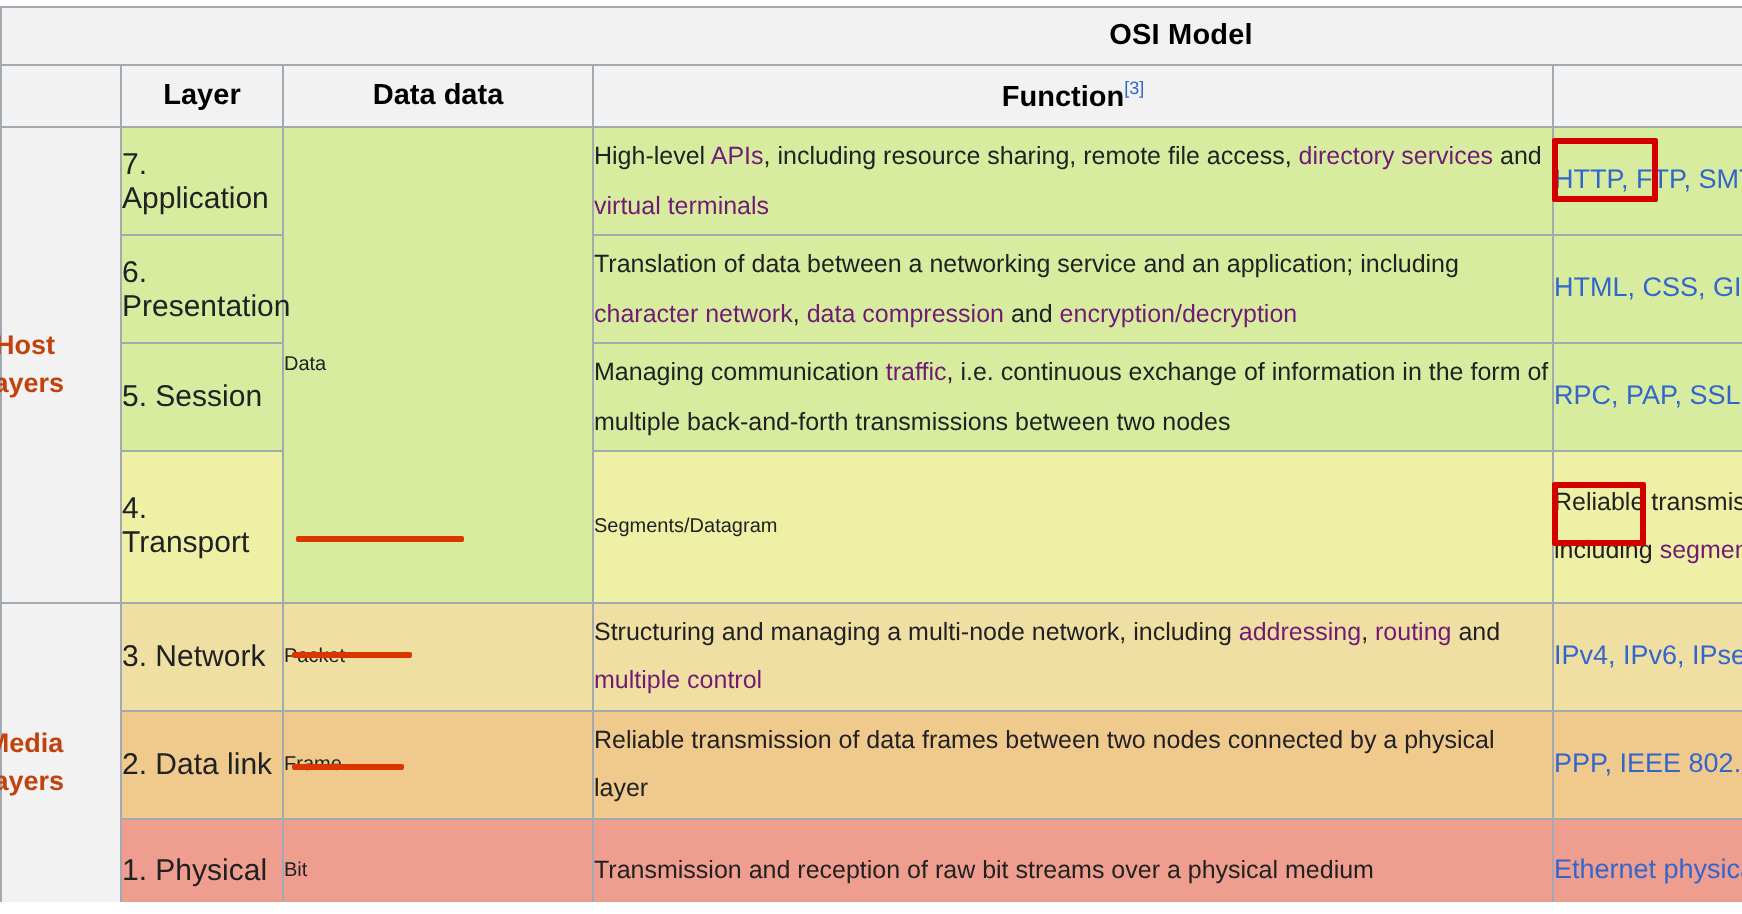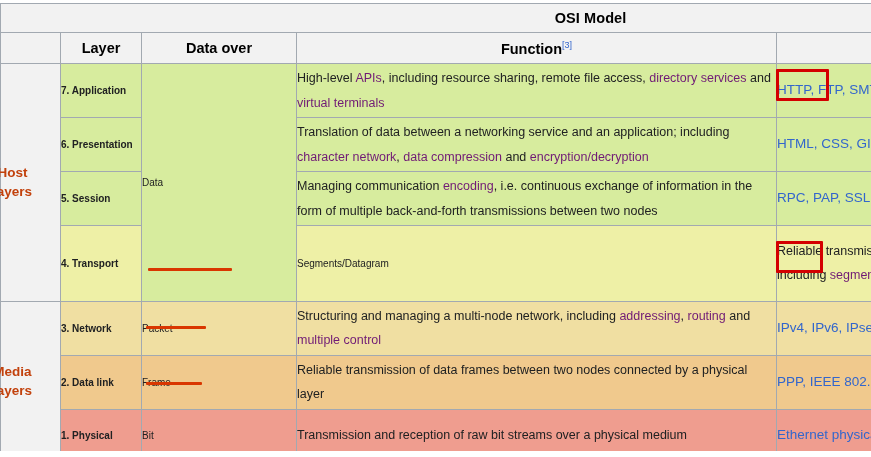--- a/index.html
+++ b/index.html
@@ -83,23 +83,22 @@
   .group-inner {
     display: block;
     margin-left: -36px;
     white-space: nowrap;
   }
 
   
   .layer-cell {
     width: 141px;
     padding: 6px 0 6px 20px;
-    font-size: 10px;
+    font-size: 15px;
     color: #202122;
-    font-weight: bold;
   }
   .unit-cell {
     width: 155px;
     padding: 6px 0 6px 10px;
     font-size: 10px;
     vertical-align: middle;
   }
   .func-cell {
     width: 480px;
     padding: 8px 12px 8px 12px;
@@ -177,21 +176,21 @@
     </colgroup>
 
     <tbody>
         <tr>
       <td class="title-cell" colspan="5">OSI Model</td>
     </tr>
 
     <tr>
       <th class="col-head"></th>
       <th class="col-head">Layer</th>
-      <th class="col-head">Data over</th>
+      <th class="col-head">Data data</th>
       <th class="col-head">
         <span>Function</span><span class="sup">[3]</span>
       </th>
       <th class="col-head">Examples</th>
     </tr>
 
     <tr class="r-app">
       <td class="group-cell" rowspan="4">
         <span class="group-inner">
           <span>Host</span><br>
@@ -205,21 +204,21 @@
     </tr>
 
     <tr class="r-pres">
       <td class="layer-cell bg-green">6. Presentation</td>
       <td class="func-cell bg-green">Translation of data between a networking service and an application; including <span class="wl">character network</span>, <span class="wl">data compression</span> and <span class="wl">encryption/decryption</span></td>
       <td class="ex-cell bg-green">HTML, CSS, GIF</td>
     </tr>
 
     <tr class="r-sess">
       <td class="layer-cell bg-green">5. Session</td>
-      <td class="func-cell bg-green">Managing communication <span class="wl">encoding</span>, i.e. continuous exchange of information in the form of multiple back-and-forth transmissions between two nodes</td>
+      <td class="func-cell bg-green">Managing communication <span class="wl">traffic</span>, i.e. continuous exchange of information in the form of multiple back-and-forth transmissions between two nodes</td>
       <td class="ex-cell bg-green">RPC, PAP, SSL</td>
     </tr>
 
     <tr class="r-tran">
       <td class="layer-cell bg-lime">4. Transport</td>
       <td class="unit-cell bg-lime">Segments/Datagram</td>
       <td class="func-cell bg-lime">Reliable transmission of data segments between points on a network, including <span class="wl">segmentation</span>,  and </td>
       <td class="ex-cell bg-lime">TCP, UDP, NETBIOS</td>
     </tr>
 

